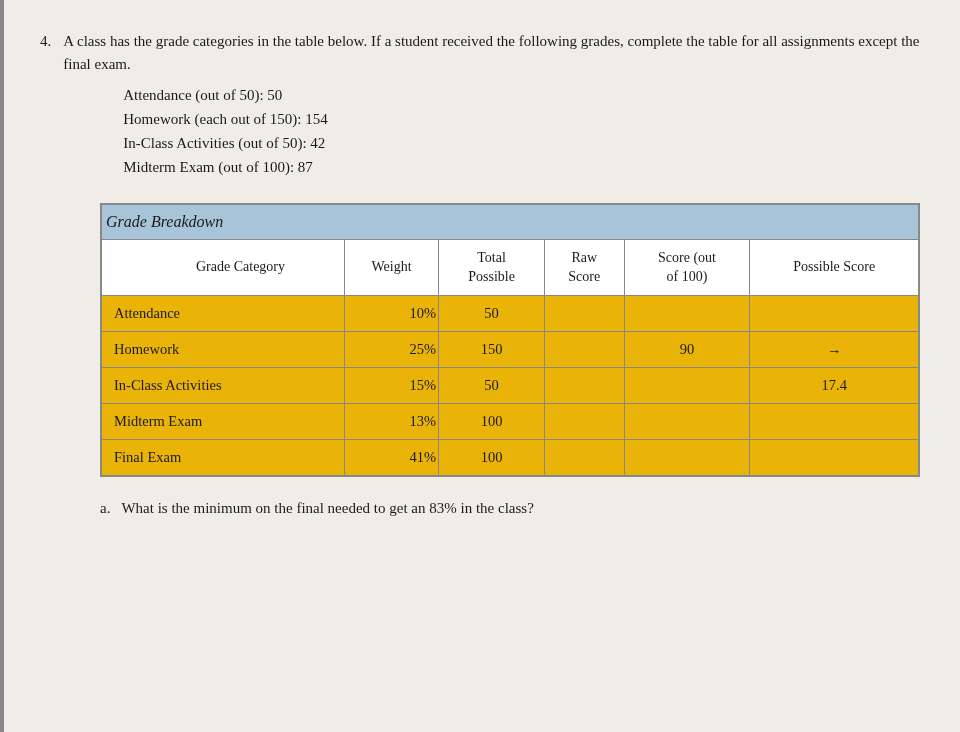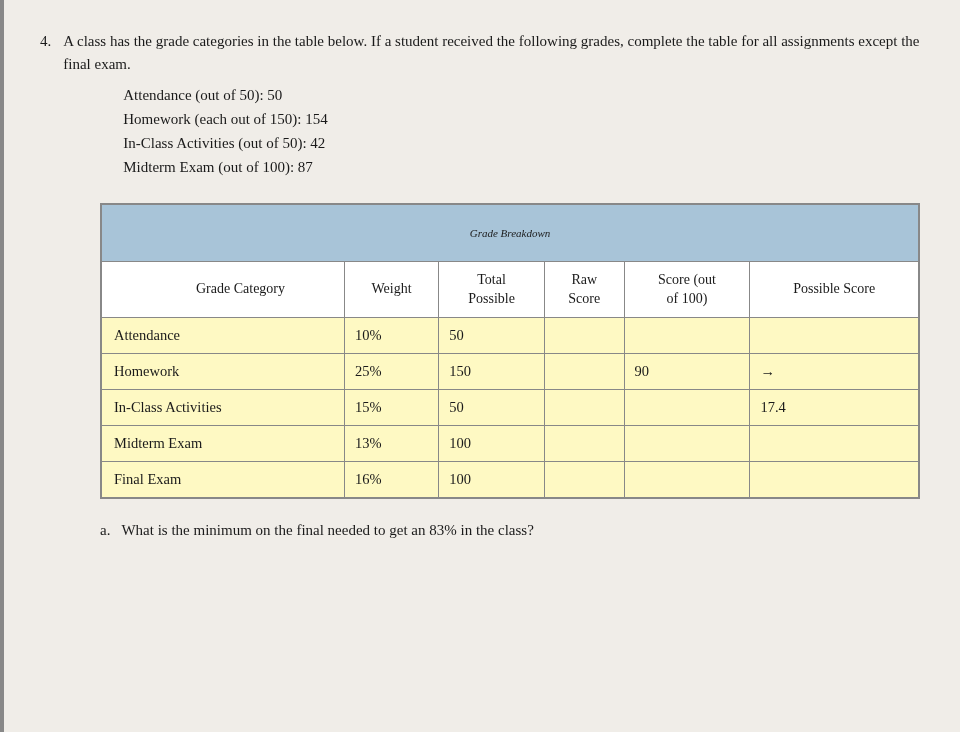--- a/index.html
+++ b/index.html
@@ -52,24 +52,24 @@
       width: calc(100% - 60px);
     }
 
     table {
       width: 100%;
       border-collapse: collapse;
     }
 
     .table-title-row td {
       background-color: #a8c4d8;
-      text-align: center;
+      text-align: left;
       font-style: italic;
-      font-size: 11px;
-      padding: 22px 4px;
+      font-size: 16px;
+      padding: 8px 4px;
       font-weight: normal;
       border: 1.5px solid #888;
     }
 
     .header-row th {
       background-color: #ffffff;
       text-align: center;
       font-weight: normal;
       font-size: 14px;
       padding: 8px 6px;
@@ -77,38 +77,39 @@
       vertical-align: middle;
       line-height: 1.4;
     }
 
     .header-row th.grade-cat-header {
       text-align: center;
       padding-left: 41px;
     }
 
     .data-row td {
-      padding: 9px 10px;
+      padding: 9px 2px;
       border: 1.5px solid #888;
       font-size: 14.5px;
       vertical-align: middle;
-      background: #fef9c3;
+      background: #eab308;
     }
 
     .data-row td.category-cell {
       text-align: left;
       padding-left: 12px;
     }
 
     .data-row td.center-cell {
-      text-align: left;
+      text-align: right;
       margin-top: 20px;
     }
 
     .data-row td.value-cell {
+      text-align: center;
     }
 
     .sub-question {
       margin: 18px 60px 0 60px;
       font-size: 15px;
       line-height: 1.5;
     }
 
     .sub-question-label {
       font-size: 15px;
@@ -182,21 +183,21 @@
         <tr class="data-row">
           <td class="category-cell">Midterm Exam</td>
           <td class="center-cell">13%</td>
           <td class="value-cell">100</td>
           <td class="value-cell"></td>
           <td class="value-cell"></td>
           <td class="value-cell"></td>
         </tr>
         <tr class="data-row">
           <td class="category-cell">Final Exam</td>
-          <td class="center-cell">16%</td>
+          <td class="center-cell">41%</td>
           <td class="value-cell">100</td>
           <td class="value-cell"></td>
           <td class="value-cell"></td>
           <td class="value-cell"></td>
         </tr>
       </tbody>
     </table>
   </div>
 
   <div class="sub-question">

